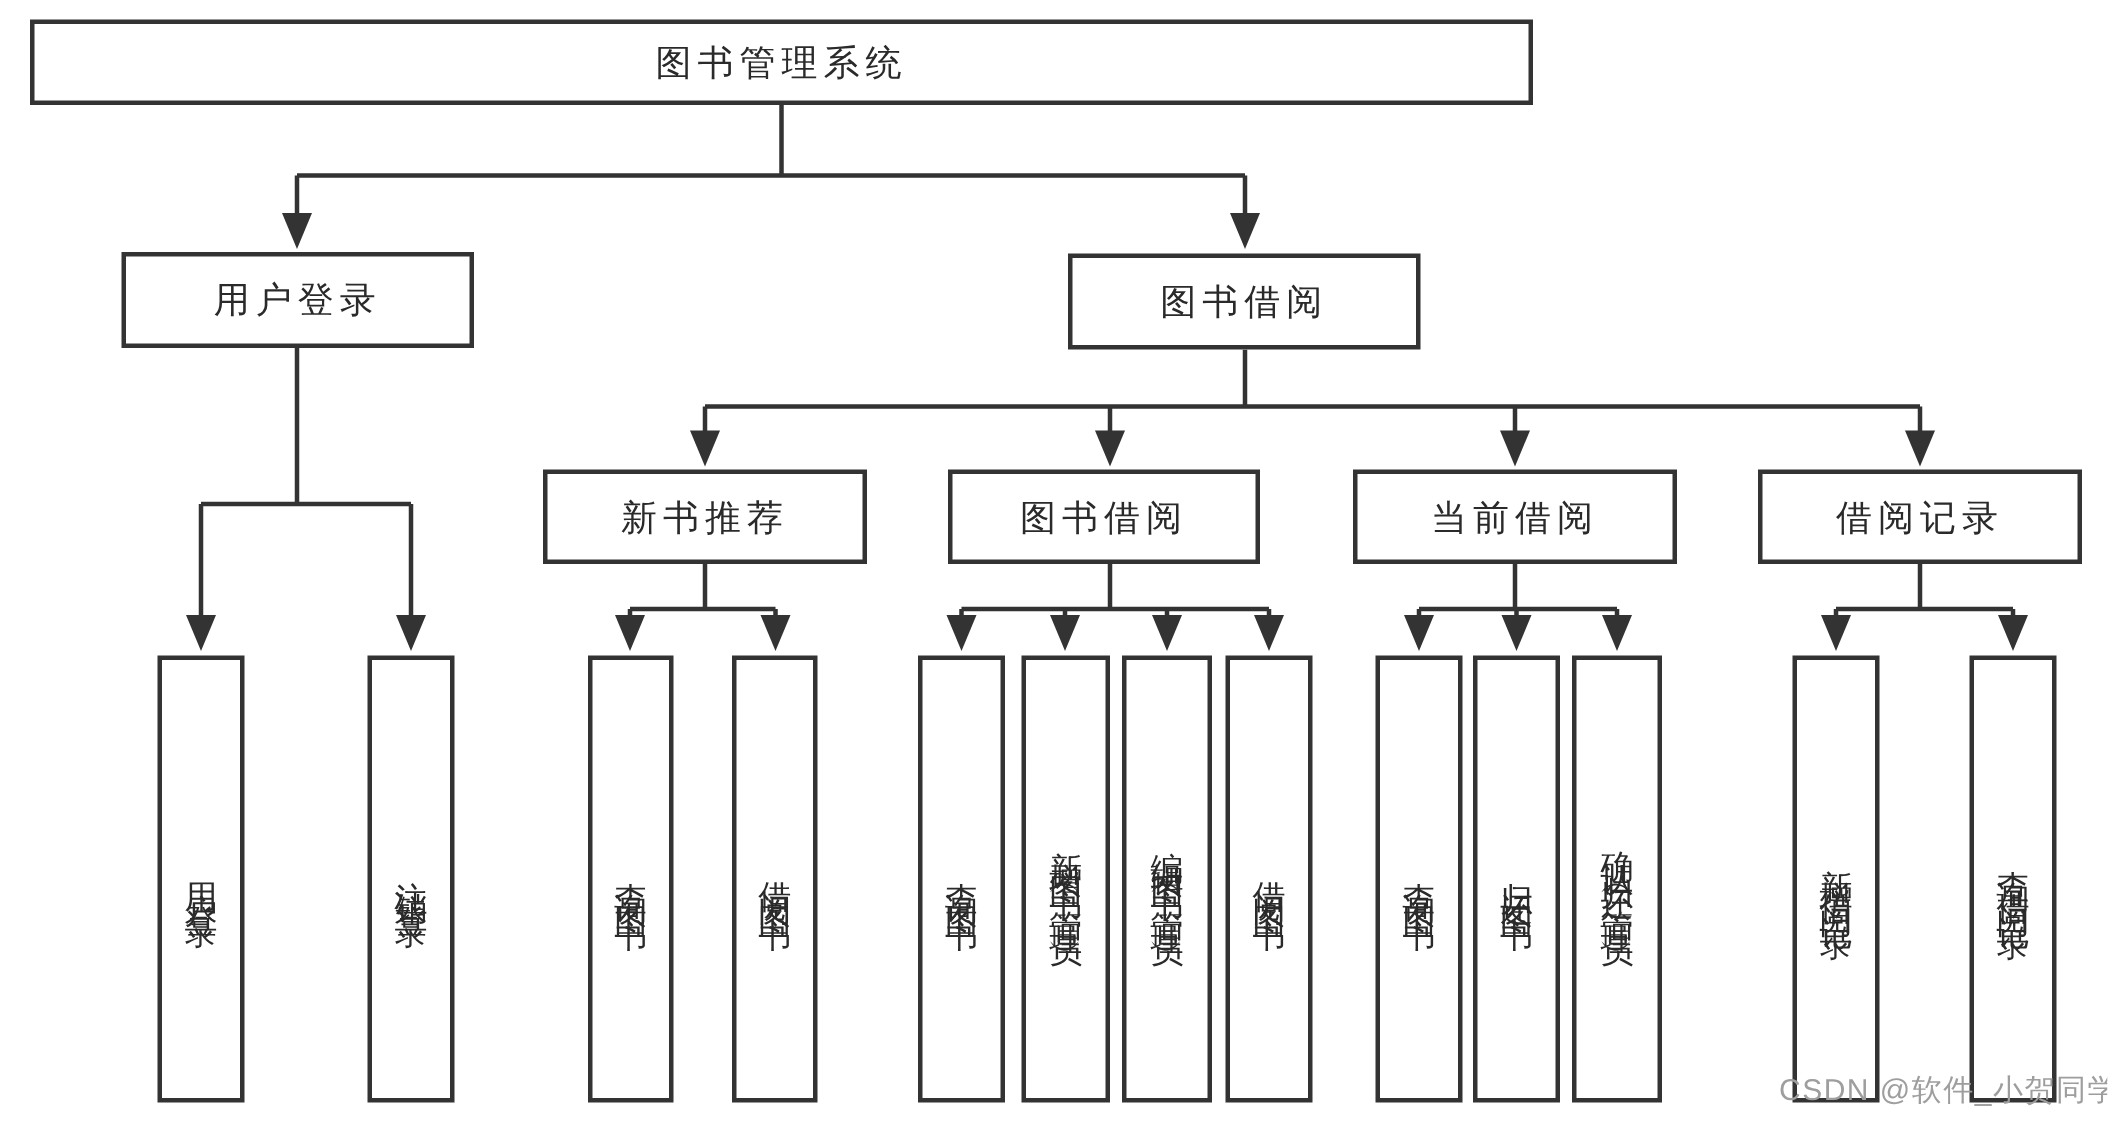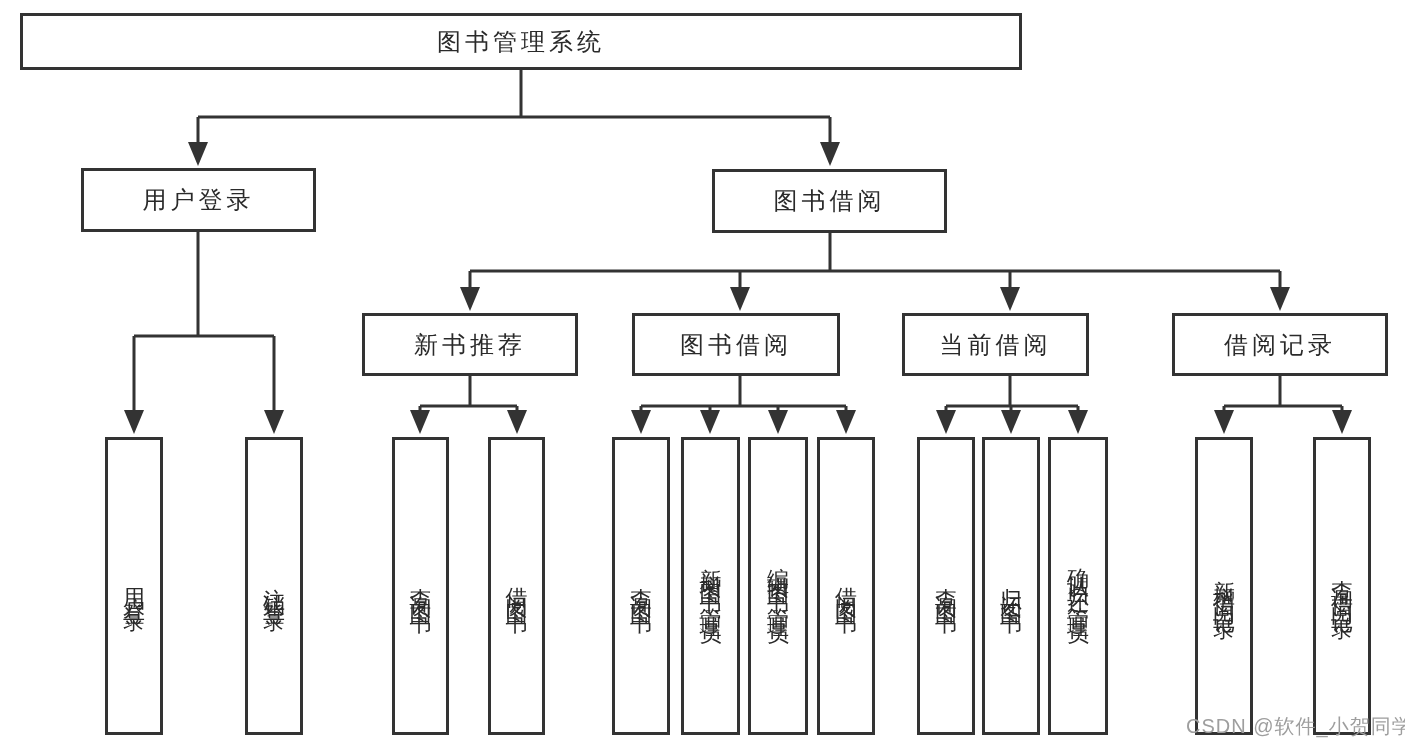--- a/index.html
+++ b/index.html
@@ -117,21 +117,21 @@
     </g>
   </svg>
 
   <div class="hbox" style="left:20px; top:13px; width:1002px; height:57px;">图书管理系统</div>
 
   <div class="hbox" style="left:81px; top:168px; width:235px; height:64px;">用户登录</div>
   <div class="hbox" style="left:712px; top:169px; width:235px; height:64px;">图书借阅</div>
 
   <div class="hbox" style="left:362px; top:313px; width:216px; height:63px;">新书推荐</div>
   <div class="hbox" style="left:632px; top:313px; width:208px; height:63px;">图书借阅</div>
-  <div class="hbox" style="left:902px; top:313px; width:187px; height:63px;">当前借阅</div>
+  <div class="hbox" style="left:902px; top:313px; width:216px; height:63px;">当前借阅</div>
   <div class="hbox" style="left:1172px; top:313px; width:216px; height:63px;">借阅记录</div>
 
   <div class="vbox" style="left:105px; width:58px;">
     <span>用户登录</span>
   </div>
   <div class="vbox" style="left:245px; width:58px;">
     <span>注销登录</span>
   </div>
 
   <div class="vbox" style="left:392px; width:57px;">

